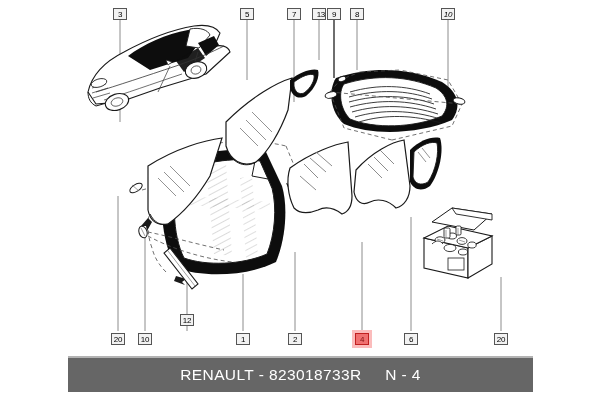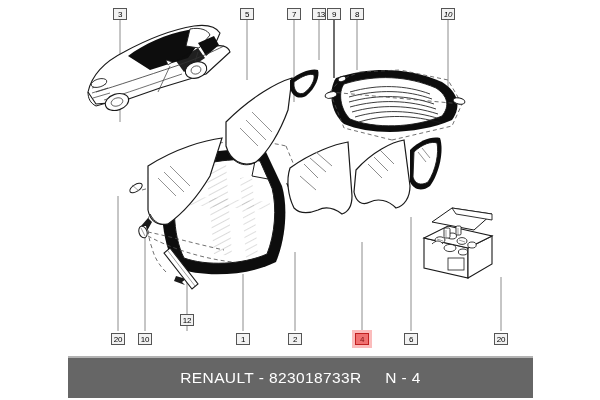--- a/index.html
+++ b/index.html
@@ -50,21 +50,21 @@
     color: #801010;
     outline: 3px solid #fbbcbc;
   }
 
   
   #footer-bar {
     position: absolute;
     left: 68px;
     top: 356px;
     width: 465px;
-    height: 42px;
+    height: 36px;
     background: #666666;
     border-top: 2px solid #b3b3b3;
     box-sizing: border-box;
     display: flex;
     align-items: center;
     justify-content: center;
   }
   #footer-text {
     color: #ffffff;
     font-size: 15.5px;

